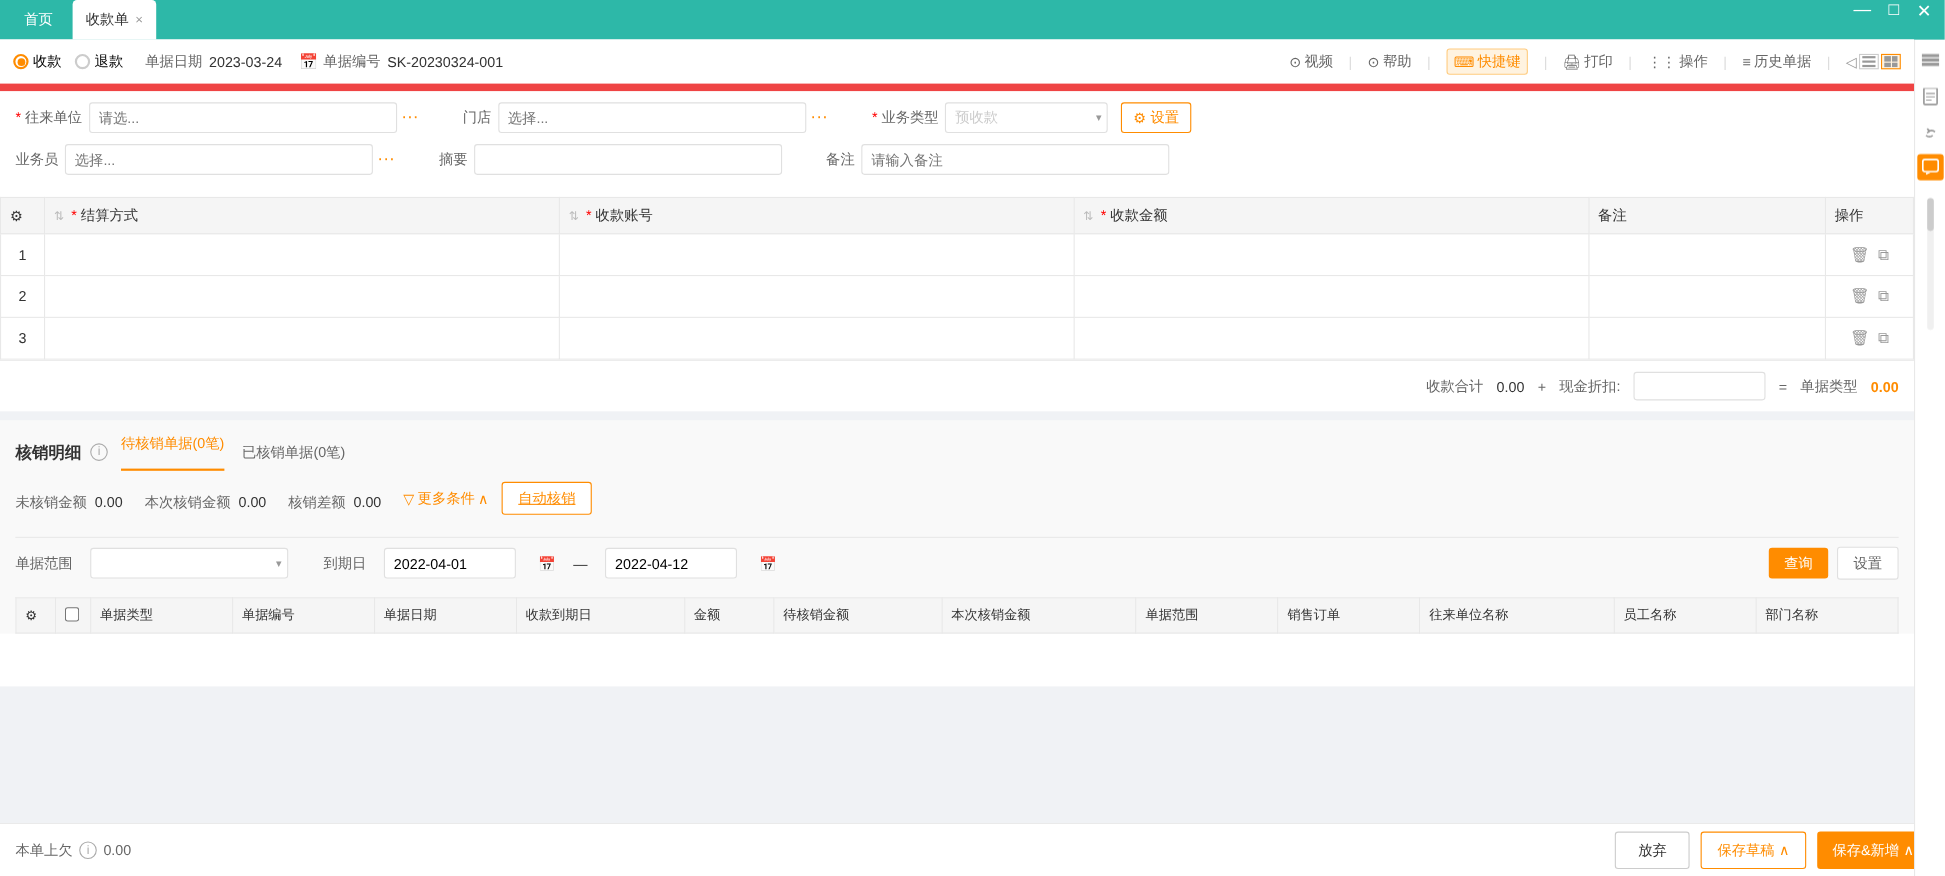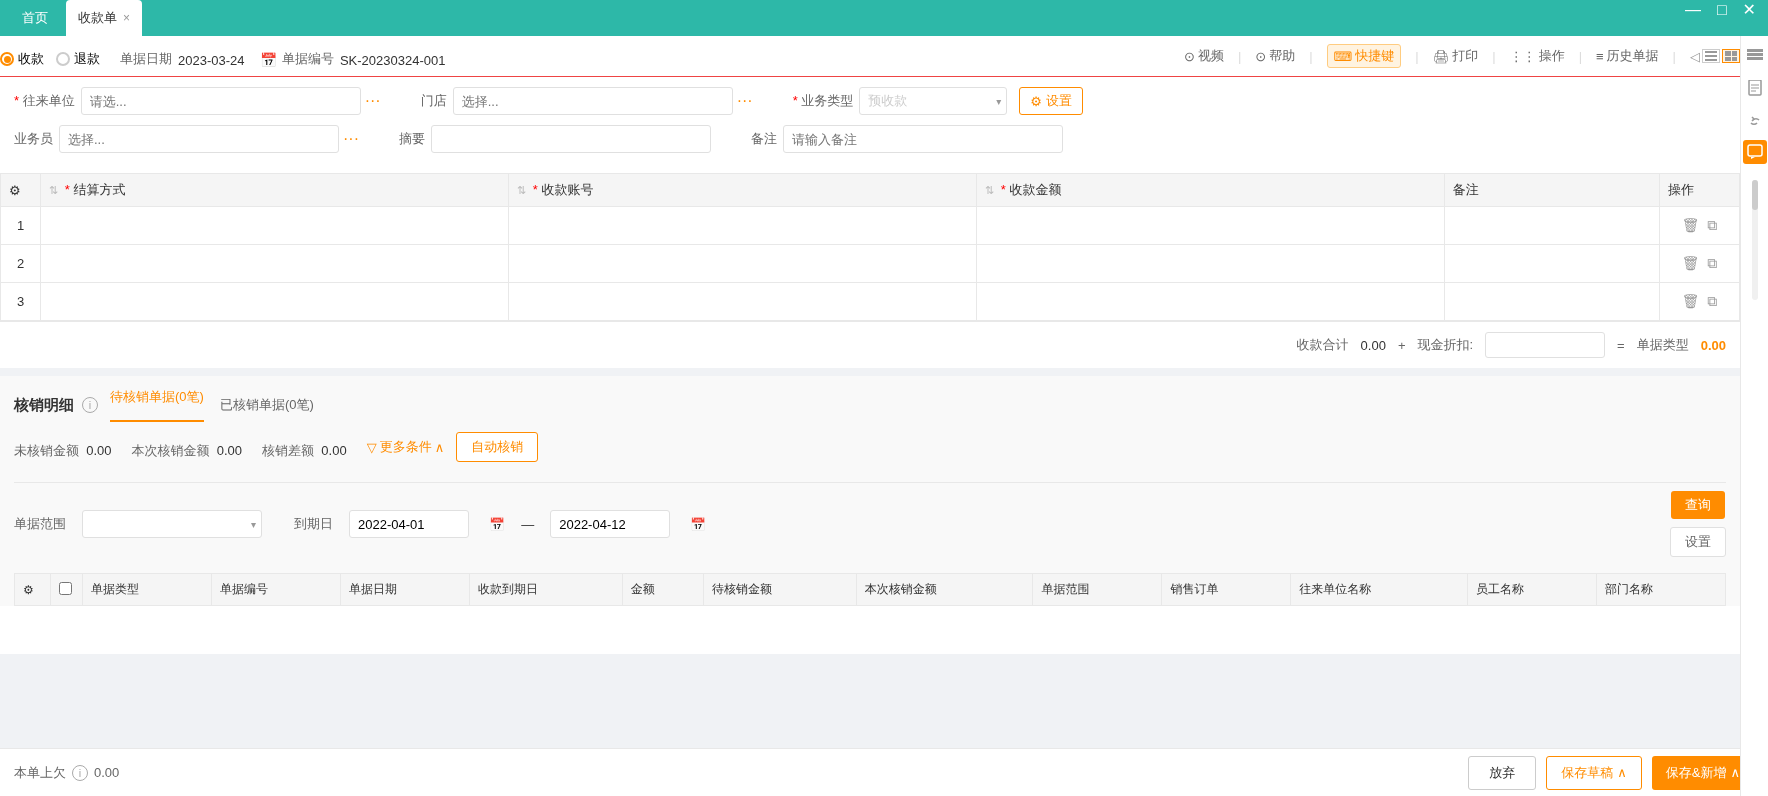--- a/index.html
+++ b/index.html
@@ -55,23 +55,23 @@
     
     .main-content {
       background: #fff;
       margin: 0;
       padding: 0;
     }
 
     
     .toolbar {
       display: flex;
-      align-items: flex-end;
-      padding: 8px 0;
-      border-bottom: 1px solid #ef4444;
+      align-items: center;
+      padding: 8px 12px;
+      border-bottom: 7px solid #ef4444;
       background: #fff;
     }
     .radio-group {
       display: flex;
       align-items: center;
       gap: 12px;
       margin-right: 20px;
     }
     .radio-item {
       display: flex;
@@ -363,20 +363,21 @@
       align-items: center;
       gap: 3px;
     }
     .auto-writeoff-btn {
       border: 1px solid #ff8c00;
       color: #ff8c00;
       border-radius: 3px;
       padding: 5px 14px;
       cursor: pointer;
       background: #fff;
+      text-decoration: underline;
     }
     .filter-row {
       display: flex;
       align-items: center;
       padding: 8px 0;
       gap: 16px;
       border-top: 1px solid #e8e8e8;
     }
     .filter-label { color: #666; white-space: nowrap; }
     .filter-select {
@@ -401,21 +402,20 @@
     .filter-icon {
       color: #999;
       cursor: pointer;
       margin-left: 4px;
     }
     .filter-right {
       margin-left: auto;
       display: flex;
       align-items: center;
       gap: 8px;
-      flex-direction: column;
     }
     .query-btn {
       background: #ff8c00;
       color: #fff;
       border: none;
       border-radius: 3px;
       padding: 5px 14px;
       cursor: pointer;
     }
     .set-btn {

